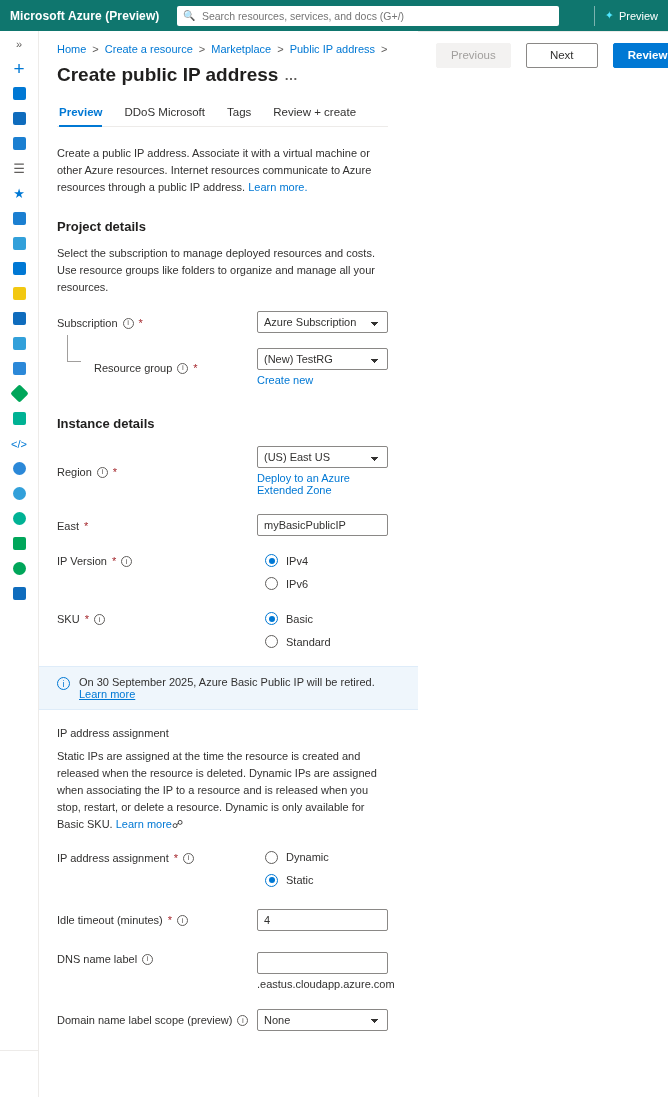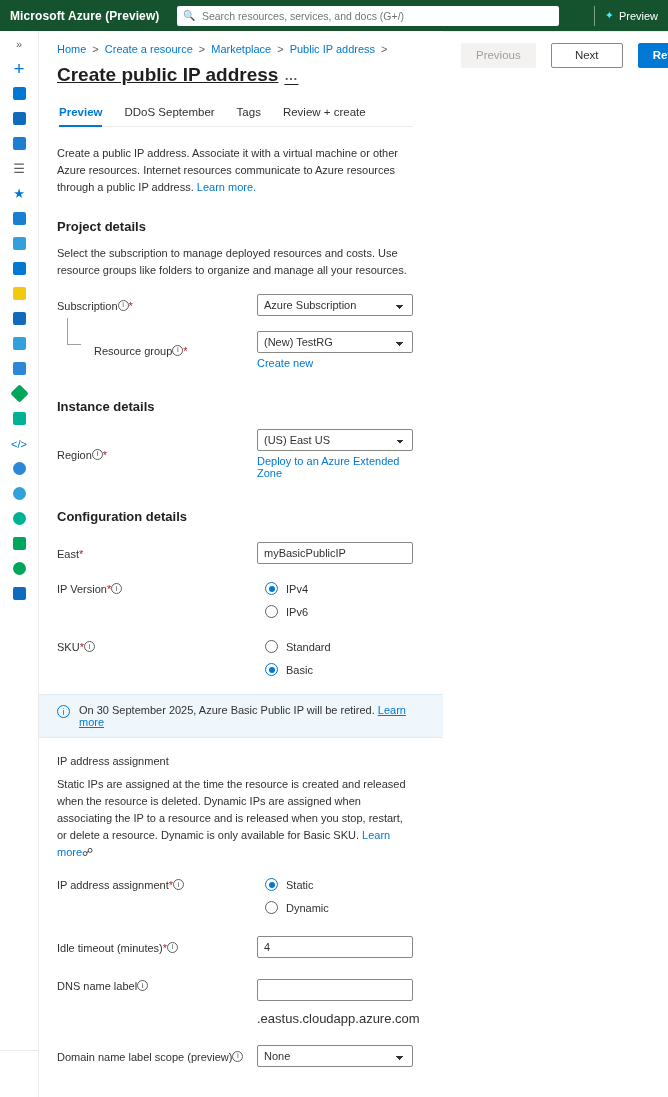--- a/index.html
+++ b/index.html
@@ -8,21 +8,21 @@
     width: 668px; height: 1097px;
     background: #ffffff;
     font-family: "Liberation Sans", sans-serif;
     font-size: 11px;
     color: #323130;
     overflow: hidden;
   }
   
   .topbar {
     height: 31px;
-    background: #14532d;
+    background: #0f766e;
     display: flex;
     align-items: center;
     padding: 0 10px;
     color: #ffffff;
     justify-content: space-between;
   }
   .brand {
     font-size: 12px;
     font-weight: bold;
     white-space: nowrap;
@@ -115,21 +115,20 @@
   .crumbs .sep { color: #605e5c; }
 
   h1.title {
     font-size: 19px;
     font-weight: 600;
     margin: 0 0 0 0;
     color: #201f1e;
     display: flex;
     align-items: flex-end;
     gap: 6px;
-    text-decoration: underline;
   }
   .ellipsis { font-size: 13px; color: #605e5c; letter-spacing: 1px; cursor: pointer; }
 
   
   .tabs {
     display: flex;
     gap: 22px;
     margin-top: 20px;
     border-bottom: 1px solid #edebe9;
     padding-left: 2px;
@@ -170,21 +169,22 @@
   .row {
     display: flex;
     align-items: center;
     margin-top: 15px;
   }
   .row.top { align-items: flex-start; }
   .lbl {
     width: 200px;
     font-size: 11px;
     display: flex;
-    align-items: flex-start;
+    align-items: flex-end;
+    gap: 5px;
     flex: 0 0 200px;
     padding-top: 1px;
   }
   .lbl.indent { padding-left: 37px; }
   .req { color: #a4262c; }
   .info {
     display: inline-flex;
     width: 11px; height: 11px;
     border: 1px solid #605e5c;
     border-radius: 50%;
@@ -210,21 +210,21 @@
     -webkit-appearance: none;
     appearance: none;
   }
   select.f {
     background-image: linear-gradient(45deg, transparent 50%, #323130 50%), linear-gradient(135deg, #323130 50%, transparent 50%);
     background-position: calc(100% - 12px) 9.5px, calc(100% - 8px) 9.5px;
     background-size: 4px 4px, 4px 4px;
     background-repeat: no-repeat;
   }
   .sublink { margin-top: 4px; font-size: 11px; }
-  .helper { margin-top: 10px; font-size: 13px; color: #323130; text-align: right; }
+  .helper { margin-top: 4px; font-size: 11px; color: #323130; text-align: right; }
 
   
   .treewrap { position: relative; }
   .treewrap:before {
     content: "";
     position: absolute;
     left: 10px; top: -13px;
     width: 1px; height: 26px;
     background: #a19f9d;
   }
@@ -440,21 +440,21 @@
           <span class="sep">&gt;</span>
         </div>
 
         <h1 class="title">
           <span>Create public IP address</span>
           <span class="ellipsis">⋯</span>
         </h1>
 
         <div class="tabs">
           <div class="tab active">Preview</div>
-          <div class="tab">DDoS September</div>
+          <div class="tab">DDoS Microsoft</div>
           <div class="tab">Tags</div>
           <div class="tab">Review + create</div>
         </div>
 
         <p class="intro">
           <span>Create a public IP address. Associate it with a virtual machine or other Azure resources. Internet resources communicate to Azure resources through a public IP address.</span>
           <a class="link">Learn more.</a>
         </p>
 
         <h2 class="section">Project details</h2>
@@ -500,21 +500,20 @@
           <div class="fieldcol">
             <select class="f">
               <option>(US) East US</option>
             </select>
             <div class="sublink">
               <a class="link">Deploy to an Azure Extended Zone</a>
             </div>
           </div>
         </div>
 
-        <h2 class="section" style="margin-top:30px">Configuration details</h2>
 
         <div class="row" style="margin-top:18px">
           <div class="lbl">
             <span>East</span>
             <span class="req">*</span>
           </div>
           <div class="fieldcol">
             <input class="f" type="text" value="myBasicPublicIP" style="">
           </div>
         </div>
@@ -538,26 +537,26 @@
         </div>
 
         <div class="row top" style="margin-top:22px">
           <div class="lbl">
             <span>SKU</span>
             <span class="req">*</span>
             <span class="info">i</span>
           </div>
           <div class="fieldcol radiogroup">
             <div class="radio">
+              <span class="dot on"></span>
+              <span>Basic</span>
+            </div>
+            <div class="radio">
               <span class="dot"></span>
               <span>Standard</span>
-            </div>
-            <div class="radio">
-              <span class="dot on"></span>
-              <span>Basic</span>
             </div>
           </div>
         </div>
 
         <div class="banner">
           <span class="ic">i</span>
           <span>
             <span>On 30 September 2025, Azure Basic Public IP will be retired.</span>
             <a class="link" style="text-decoration:underline">Learn more</a>
           </span>
@@ -570,26 +569,26 @@
         </p>
 
         <div class="row top" style="margin-top:17px">
           <div class="lbl">
             <span>IP address assignment</span>
             <span class="req">*</span>
             <span class="info">i</span>
           </div>
           <div class="fieldcol radiogroup">
             <div class="radio">
+              <span class="dot"></span>
+              <span>Dynamic</span>
+            </div>
+            <div class="radio">
               <span class="dot on"></span>
               <span>Static</span>
-            </div>
-            <div class="radio">
-              <span class="dot"></span>
-              <span>Dynamic</span>
             </div>
           </div>
         </div>
 
         <div class="row" style="margin-top:22px">
           <div class="lbl">
             <span>Idle timeout (minutes)</span>
             <span class="req">*</span>
             <span class="info">i</span>
           </div>

